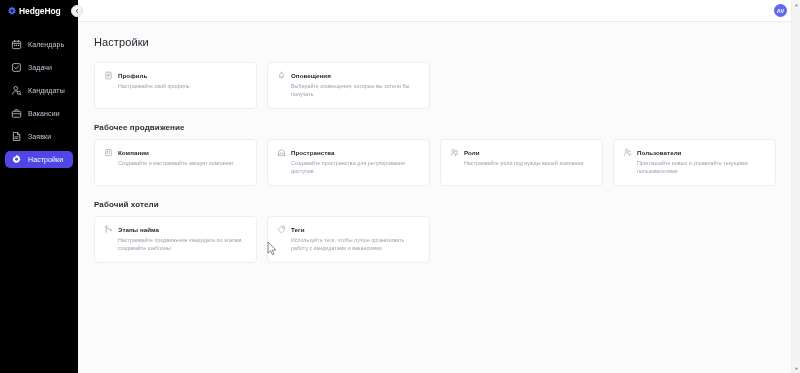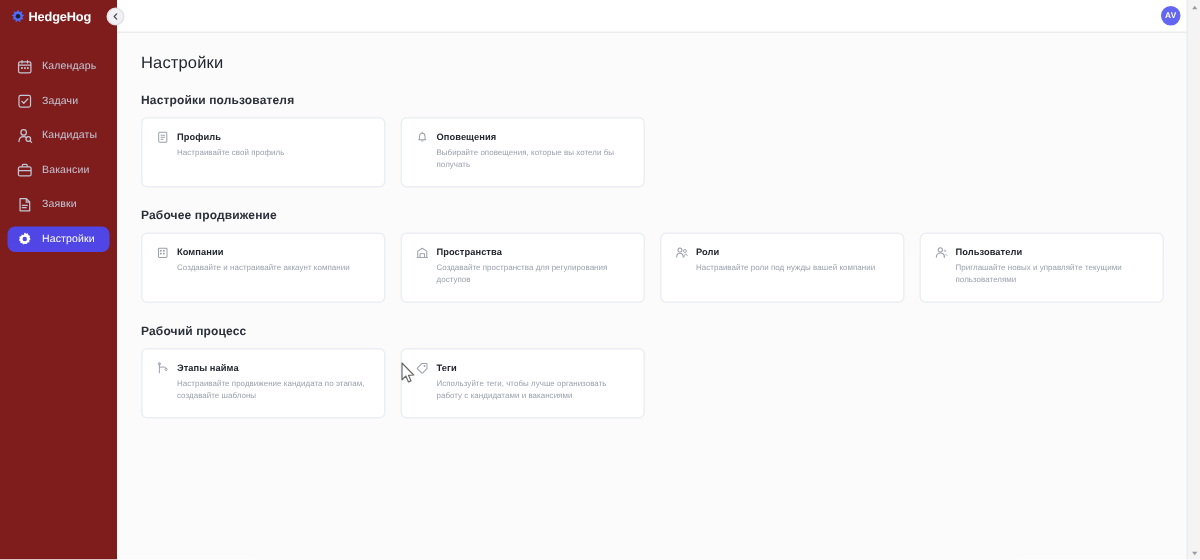--- a/index.html
+++ b/index.html
@@ -7,21 +7,21 @@
     width: 800px; height: 373px;
     overflow: hidden;
     font-family: "Liberation Sans", sans-serif;
     background: #ffffff;
   }
   .app { display: flex; width: 800px; height: 373px; position: relative; }
 
   
   .sidebar {
     width: 78px; height: 373px;
-    background: #7f1d1d;
+    background: #000000;
     flex: 0 0 78px;
     position: relative;
     padding-top: 0;
   }
   .brand {
     height: 22px;
     display: flex; align-items: center;
     padding-left: 7px;
     gap: 2px;
   }
@@ -292,21 +292,20 @@
 
     <div class="topbar">
       <div class="avatar">AV</div>
     </div>
 
     <div class="content">
 
       <div class="page-title">Настройки</div>
 
       <div class="section">
-        <div class="section-title">Настройки пользователя</div>
         <div class="card-row">
 
           <div class="card">
             <div class="card-head">
               <span class="card-icon">
                 <svg width="9" height="9" viewBox="0 0 12 12">
                   <rect x="2.4" y="1.5" width="7.2" height="9" rx="1" fill="none" stroke="#9aa0ab" stroke-width="0.9"></rect>
                   <path d="M4.4 4.2 H7.6 M4.4 6.0 H7.6 M4.4 7.8 H6.4" stroke="#9aa0ab" stroke-width="0.85" stroke-linecap="round"></path>
                 </svg>
               </span>
@@ -393,21 +392,21 @@
               </span>
               <span class="card-title">Пользователи</span>
             </div>
             <div class="card-desc">Приглашайте новых и управляйте текущими пользователями</div>
           </div>
 
         </div>
       </div>
 
       <div class="section">
-        <div class="section-title">Рабочий процесс</div>
+        <div class="section-title">Рабочий хотели</div>
         <div class="card-row">
 
           <div class="card">
             <div class="card-head">
               <span class="card-icon">
                 <svg width="9" height="9" viewBox="0 0 12 12">
                   <path d="M3.0 2.0 V10.0" stroke="#9aa0ab" stroke-width="0.9" stroke-linecap="round"></path>
                   <circle cx="3.0" cy="2.0" r="1.0" fill="none" stroke="#9aa0ab" stroke-width="0.85"></circle>
                   <path d="M3.0 5.0 H7.5 C8.3 5.0 8.8 5.5 8.8 6.2" stroke="#9aa0ab" stroke-width="0.85" fill="none"></path>
                   <circle cx="9.0" cy="7.0" r="1.0" fill="none" stroke="#9aa0ab" stroke-width="0.85"></circle>

